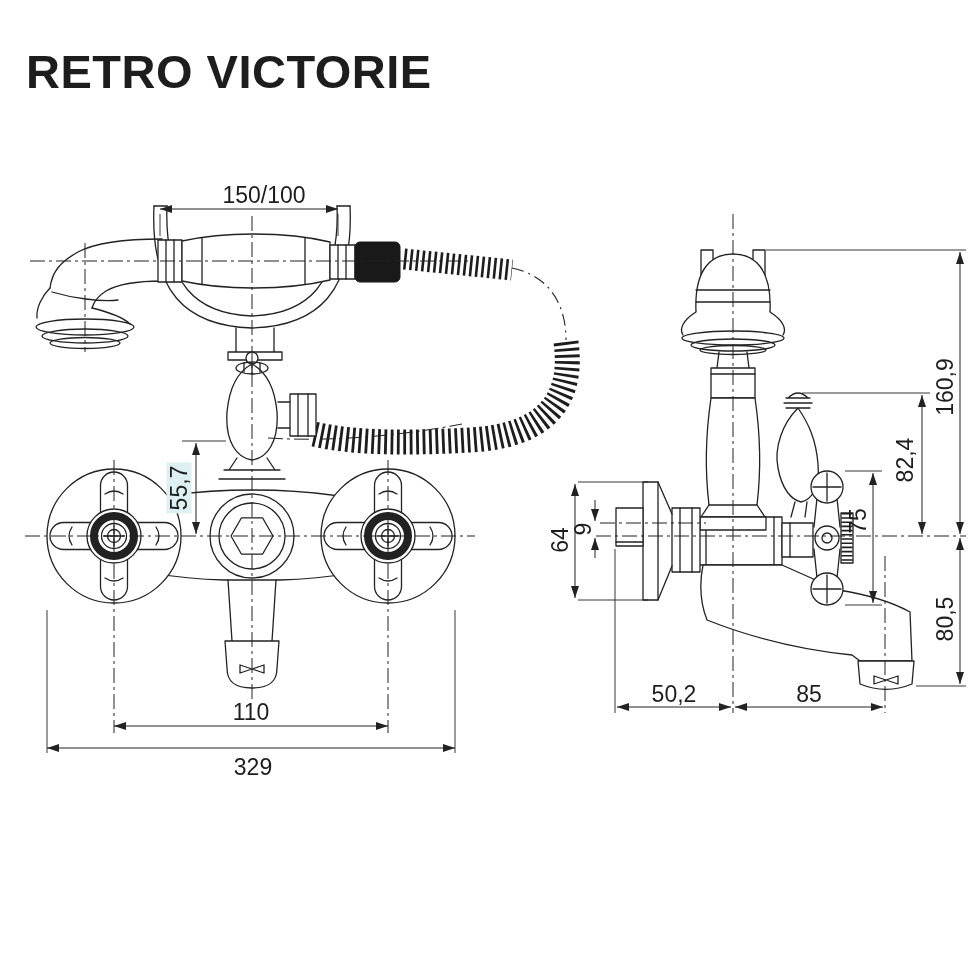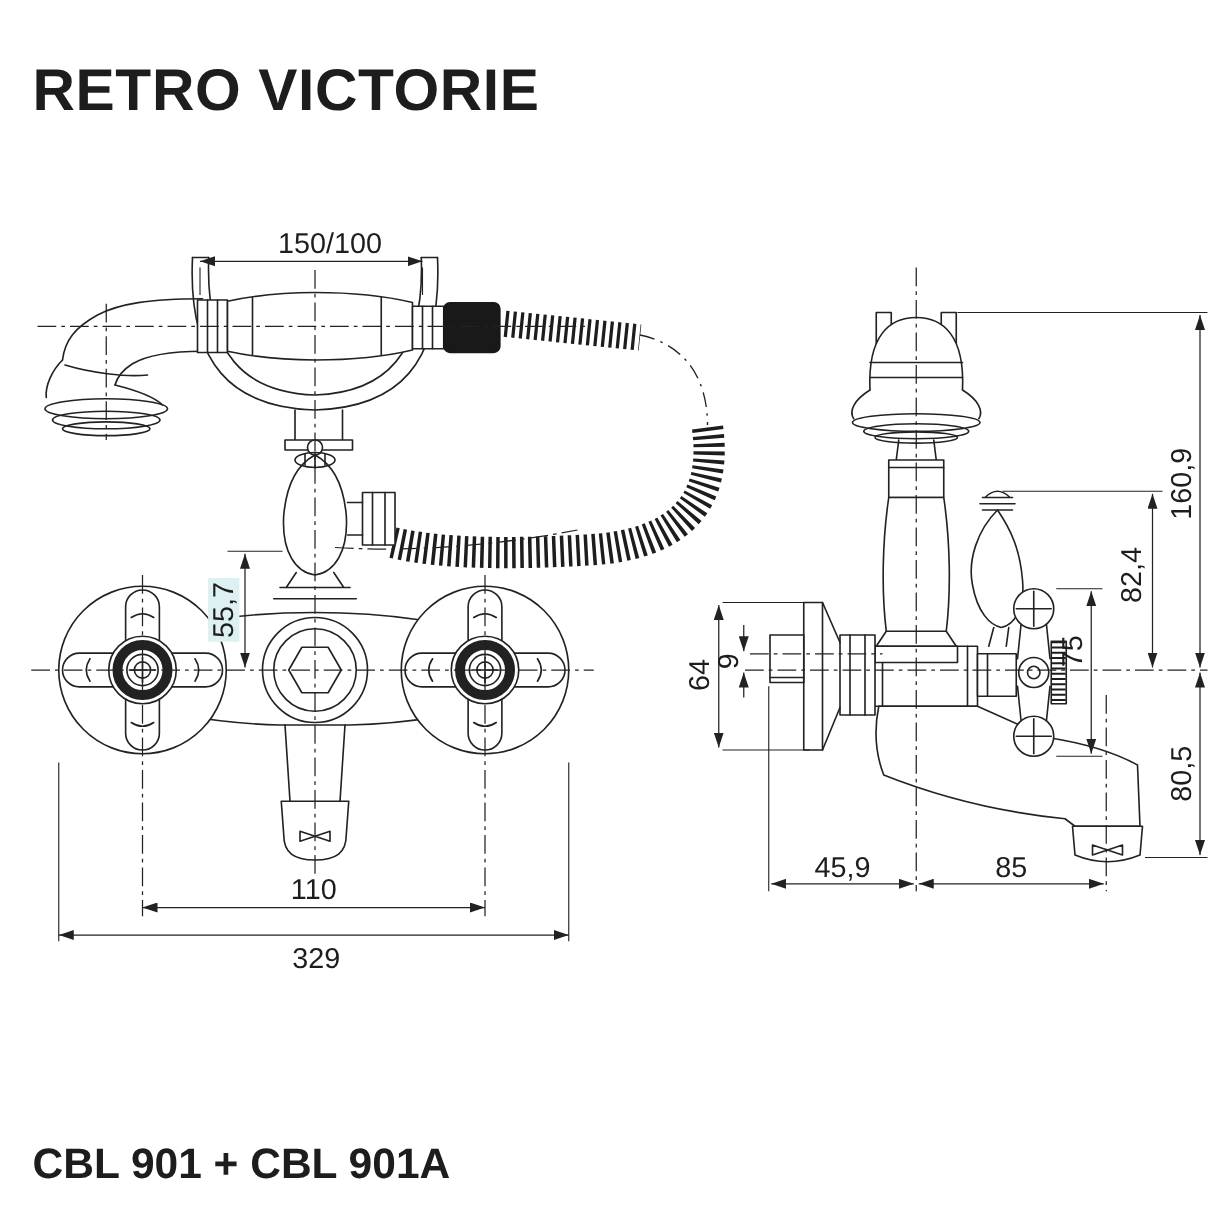--- a/index.html
+++ b/index.html
@@ -206,29 +206,28 @@
       <line x1="595" y1="500" x2="595" y2="521" class="m" marker-end="url(#ar)"></line>
       <line x1="595" y1="558" x2="595" y2="538" class="m" marker-end="url(#ar)"></line>
       <path class="x" d="M615,549 V713"></path>
       <line x1="617" y1="707" x2="731" y2="707" class="m" marker-start="url(#ar)" marker-end="url(#ar)"></line>
       <line x1="735" y1="707" x2="883" y2="707" class="m" marker-start="url(#ar)" marker-end="url(#ar)"></line>
     </g>
   </g>
 </svg>
 
 <div class="title">RETRO VICTORIE</div>
-<div class="code">CBL 901 + CBL 901A</div>
 
 <span class="lbl" style="left:264px;top:195px">150/100</span>
 <span class="lbl rot hl" style="left:179px;top:488px">55,7</span>
 <span class="lbl" style="left:251px;top:712px">110</span>
 <span class="lbl" style="left:253px;top:767px">329</span>
 
 <span class="lbl rot" style="left:945px;top:387px">160,9</span>
 <span class="lbl rot" style="left:905px;top:460px">82,4</span>
 <span class="lbl rot" style="left:858px;top:521px">75</span>
 <span class="lbl rot" style="left:560px;top:540px">64</span>
 <span class="lbl rot" style="left:583px;top:529px">9</span>
 <span class="lbl rot" style="left:945px;top:619px">80,5</span>
-<span class="lbl" style="left:674px;top:694px">45,9</span>
+<span class="lbl" style="left:674px;top:694px">50,2</span>
 <span class="lbl" style="left:809px;top:694px">85</span>
 
 </div>
 
 </body></html>

